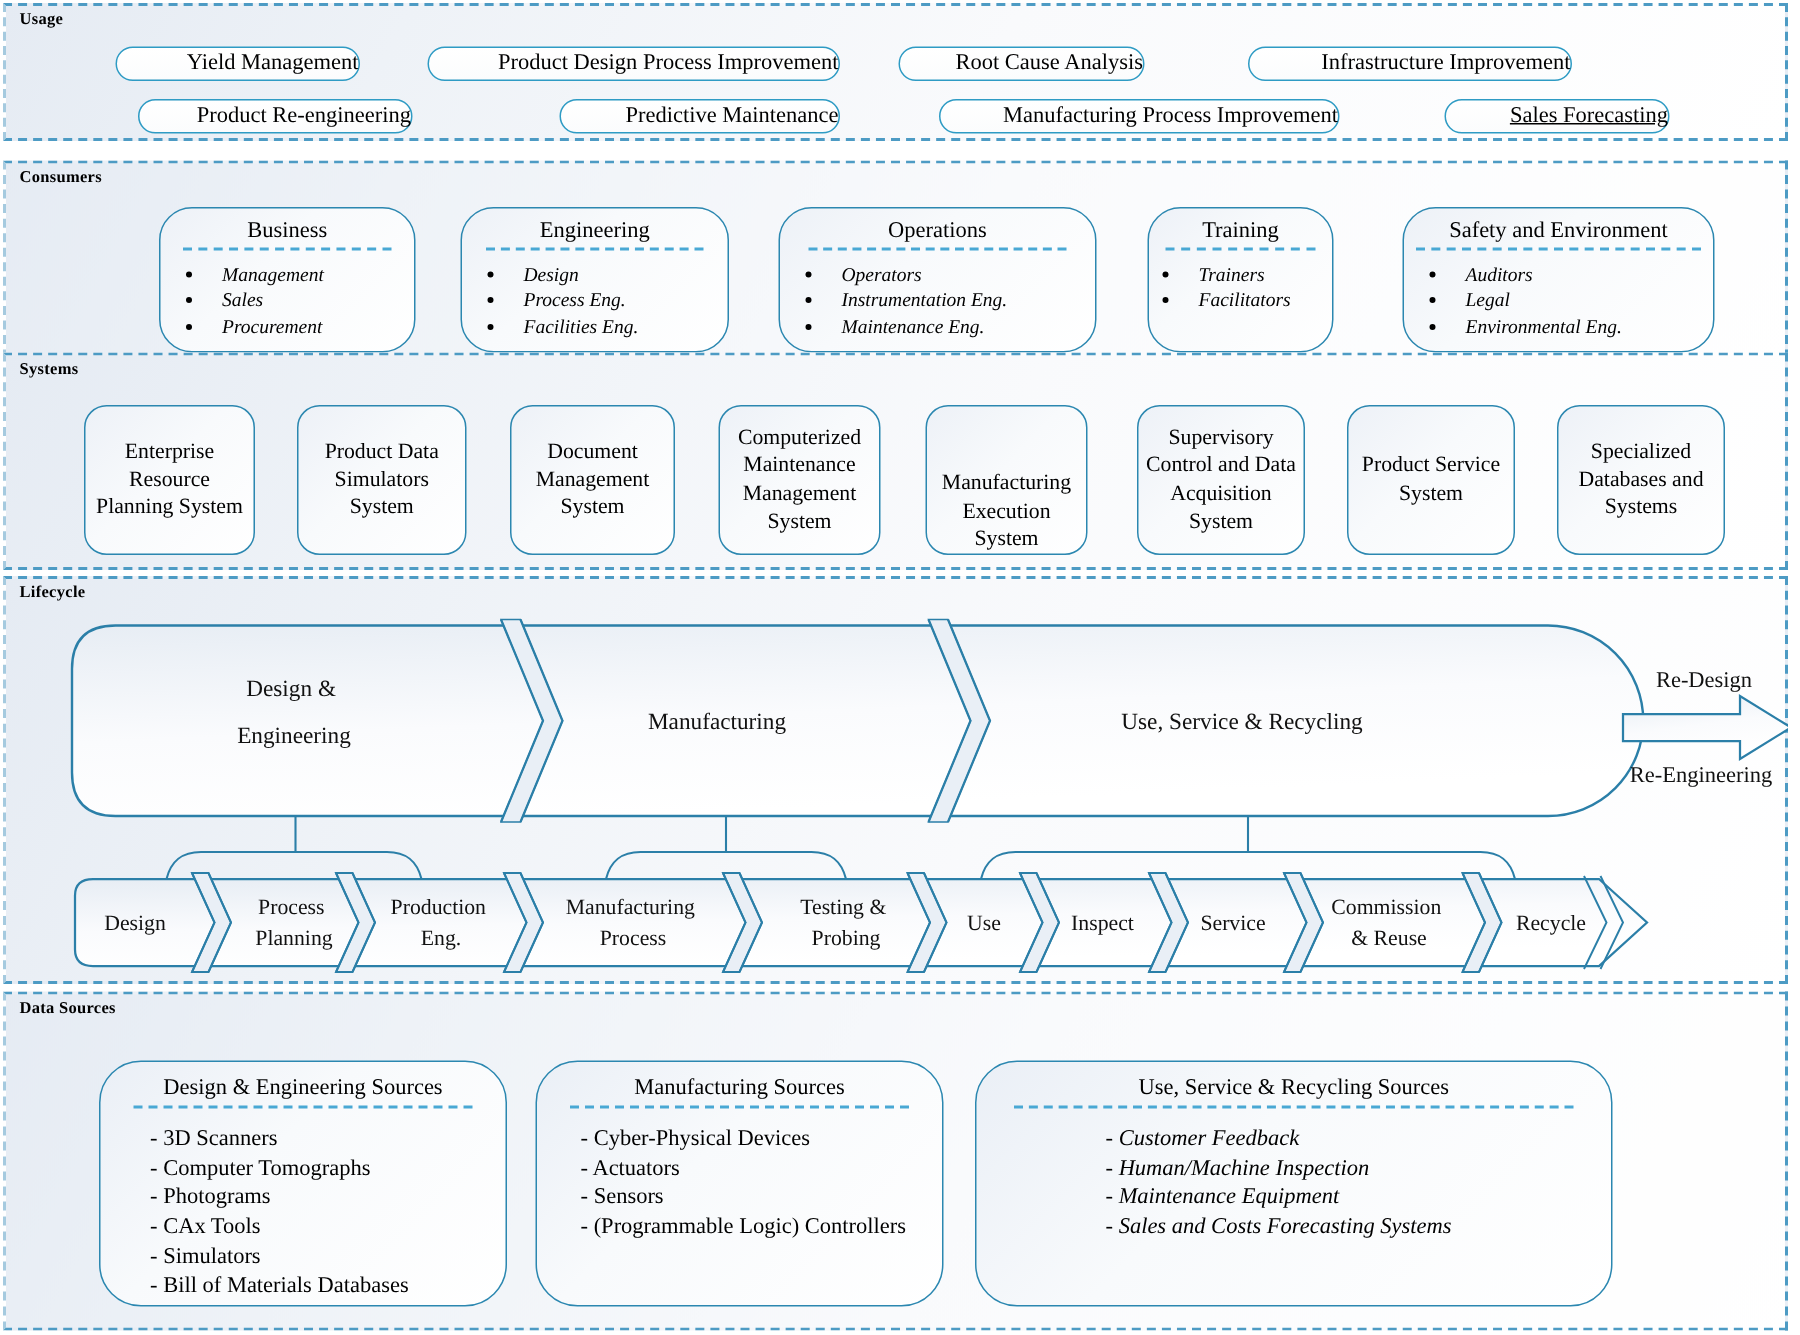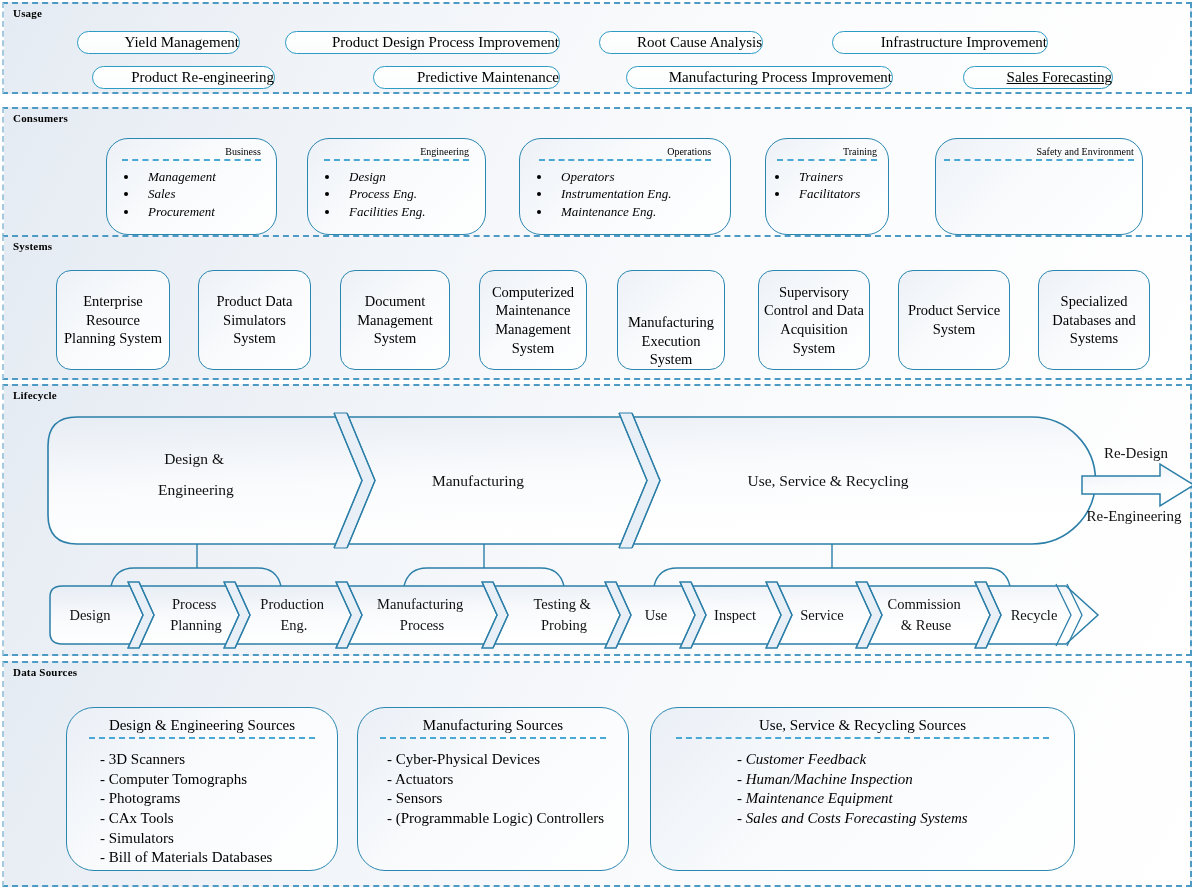--- a/index.html
+++ b/index.html
@@ -25,21 +25,21 @@
     font-size:15px;white-space:nowrap;
   }
   
   .cbox{
     position:absolute;top:29px;height:97px;box-sizing:border-box;
     border:1.5px solid #2b87b0;border-radius:22px;
     background:linear-gradient(135deg,#edf1f7 0%,#f8fafc 40%,#ffffff 100%);
     padding-top:7px;overflow:hidden;
   }
   .cbox-title{
-    width:82%;margin:0 auto;text-align:right;font-size:10px;padding-bottom:2px;
+    width:82%;margin:0 auto;text-align:center;font-size:15px;padding-bottom:2px;
     border-bottom:2px dashed #49a8d4;white-space:nowrap;
   }
   .cbox-list{margin:7px 0 0;padding-left:32px;font-size:13px;line-height:1.34;font-style:italic;}
   .cbox-list li{padding-left:9px;}
   .cbox-list.tight{padding-left:24px;}
   
   .sbox{
     position:absolute;top:33px;height:100px;box-sizing:border-box;
     border:1.5px solid #2b87b0;border-radius:15px;
     background:linear-gradient(135deg,#edf1f7 0%,#f8fafc 45%,#ffffff 100%);
@@ -131,20 +131,25 @@
   <div class="cbox" style="left:761px;width:124px;">
     <div class="cbox-title">Training</div>
     <ul class="cbox-list tight">
       <li>Trainers</li>
       <li>Facilitators</li>
     </ul>
   </div>
 
   <div class="cbox" style="left:931px;width:208px;">
     <div class="cbox-title" style="width:92%;">Safety and Environment</div>
+    <ul class="cbox-list">
+      <li>Auditors</li>
+      <li>Legal</li>
+      <li>Environmental Eng.</li>
+    </ul>
   </div>
 </div>
 
 <div class="section" style="top:235px;height:145px;">
   <div class="section-title">Systems</div>
   <div class="sbox" style="left:52px;width:114px;">
       <span>Enterprise Resource Planning System</span>
     </div>
   <div class="sbox" style="left:194px;width:113px;">
       <span>Product Data Simulators System</span>

